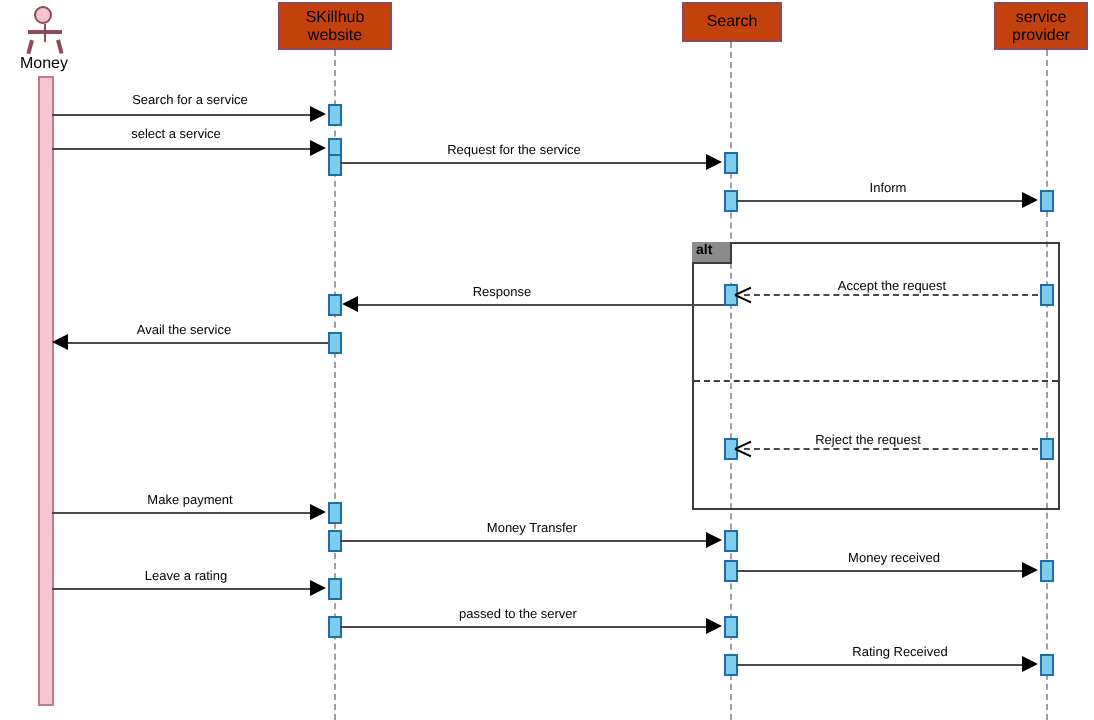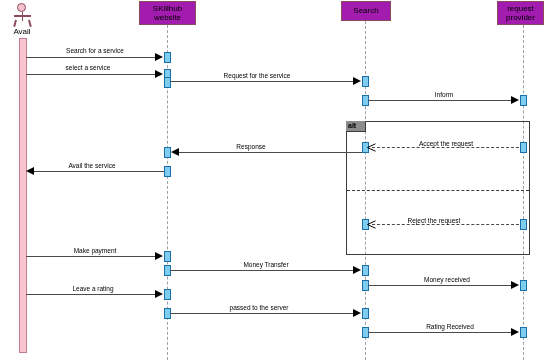--- a/index.html
+++ b/index.html
@@ -16,21 +16,21 @@
     position: relative;
     width: 547px;
     height: 360px;
     background: #ffffff;
     overflow: hidden;
   }
   
   .head-box {
     position: absolute;
     box-sizing: border-box;
-    background: #a21caf;
+    background: #c2410c;
     border: 1px solid #8d4a58;
     color: #000000;
     font-size: 8px;
     line-height: 9.5px;
     text-align: center;
     display: flex;
     align-items: center;
     justify-content: center;
     padding: 7px 2px;
     white-space: pre-line;
@@ -137,21 +137,21 @@
 <body>
 
 <div id="canvas">
 
   <div>
     <div class="actor-head" style="left:17px; top:3px;"></div>
     <div class="actor-body" style="left:21.5px; top:12px; width:1.5px; height:9px;"></div>
     <div class="actor-body" style="left:14px; top:15px; width:17px; height:1.5px;"></div>
     <div class="actor-body" style="left:15px; top:20px; width:1.5px; height:7px; transform:rotate(15deg); transform-origin: top center;"></div>
     <div class="actor-body" style="left:28px; top:20px; width:1.5px; height:7px; transform:rotate(-15deg); transform-origin: top center;"></div>
-    <div class="actor-label" style="left:2px; top:27px; width:40px;">Avail</div>
+    <div class="actor-label" style="left:2px; top:27px; width:40px;">Money</div>
     <div class="activation actor-act" style="left:18.5px; top:38px; width:8px; height:315px;"></div>
   </div>
 
   <div>
     <div class="head-box" style="left:139px; top:1px; width:57px; height:24px;">SKillhub
 website</div>
     <div class="lifeline" style="left:167px; top:25px; height:335px;"></div>
     <div class="activation" style="left:163.5px; top:52px; height:11px;"></div>
     <div class="activation" style="left:163.5px; top:69px; height:11px;"></div>
     <div class="activation" style="left:163.5px; top:77px; height:11px;"></div>
@@ -170,21 +170,21 @@
     <div class="activation" style="left:361.5px; top:95px; height:11px;"></div>
     <div class="activation" style="left:361.5px; top:142px; height:11px;"></div>
     <div class="activation" style="left:361.5px; top:219px; height:11px;"></div>
     <div class="activation" style="left:361.5px; top:265px; height:11px;"></div>
     <div class="activation" style="left:361.5px; top:280px; height:11px;"></div>
     <div class="activation" style="left:361.5px; top:308px; height:11px;"></div>
     <div class="activation" style="left:361.5px; top:327px; height:11px;"></div>
   </div>
 
   <div>
-    <div class="head-box" style="left:497px; top:1px; width:47px; height:24px;">request
+    <div class="head-box" style="left:497px; top:1px; width:47px; height:24px;">service
 provider</div>
     <div class="lifeline" style="left:523px; top:25px; height:335px;"></div>
     <div class="activation" style="left:519.5px; top:95px; height:11px;"></div>
     <div class="activation" style="left:519.5px; top:142px; height:11px;"></div>
     <div class="activation" style="left:519.5px; top:219px; height:11px;"></div>
     <div class="activation" style="left:519.5px; top:280px; height:11px;"></div>
     <div class="activation" style="left:519.5px; top:327px; height:11px;"></div>
   </div>
 
   <div>

